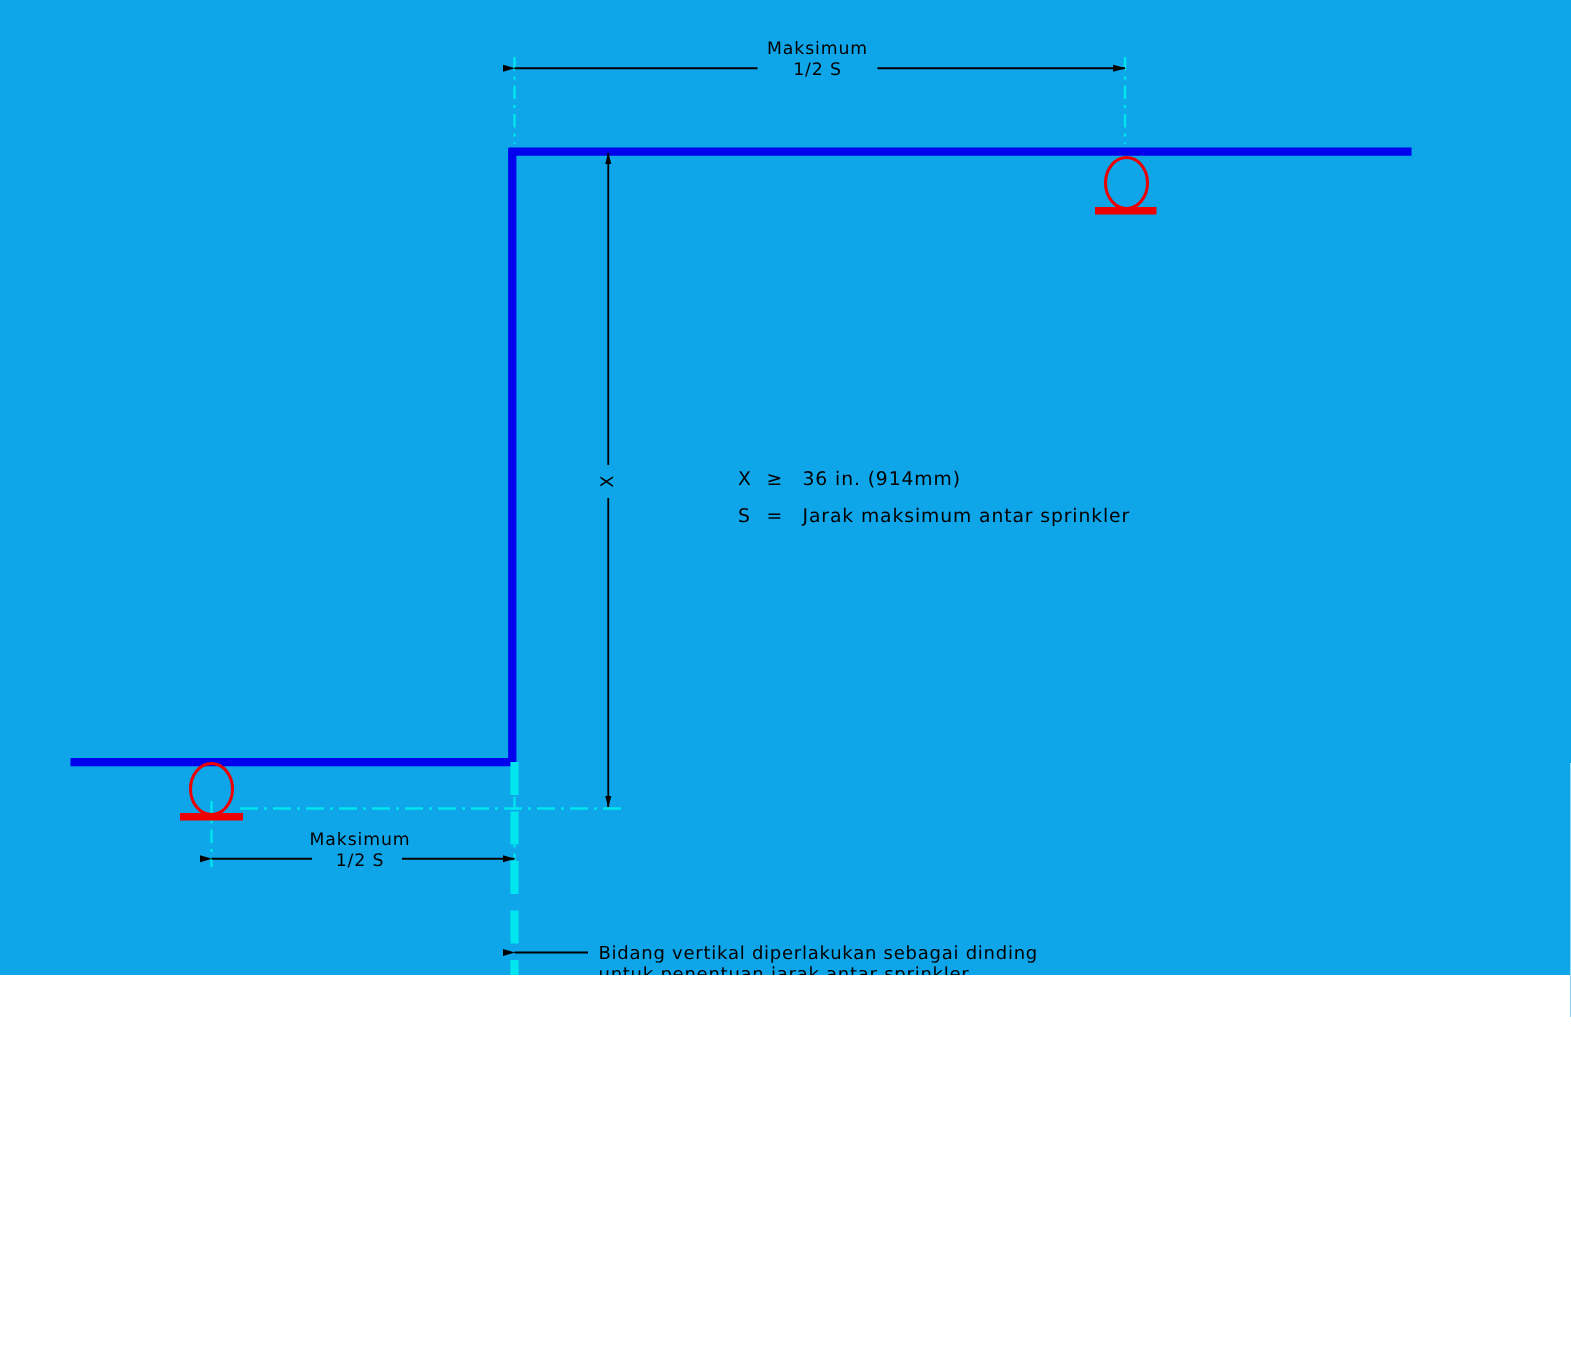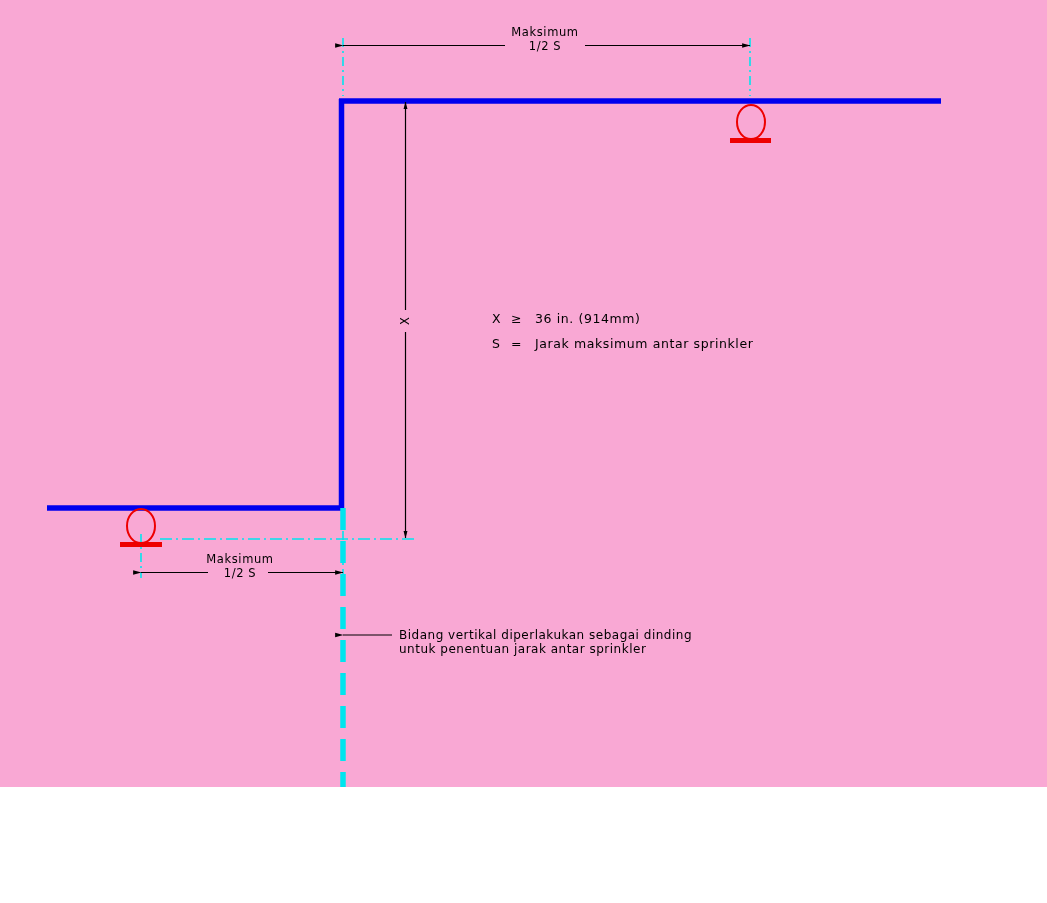--- a/index.html
+++ b/index.html
@@ -6,22 +6,22 @@
     margin: 0;
     padding: 0;
     background: #ffffff;
   }
   body {
     font-family: "DejaVu Sans", sans-serif;
   }
   #canvas-root {
     position: relative;
     width: 1047px;
-    height: 787px;
-    background: #f9a8d4;
+    height: 650px;
+    background: #0ea5e9;
     overflow: hidden;
   }
   #drawing {
     position: absolute;
     top: 0;
     left: 0;
   }
   .dim-text {
     font-family: "DejaVu Sans", sans-serif;
     font-size: 11.5px;

